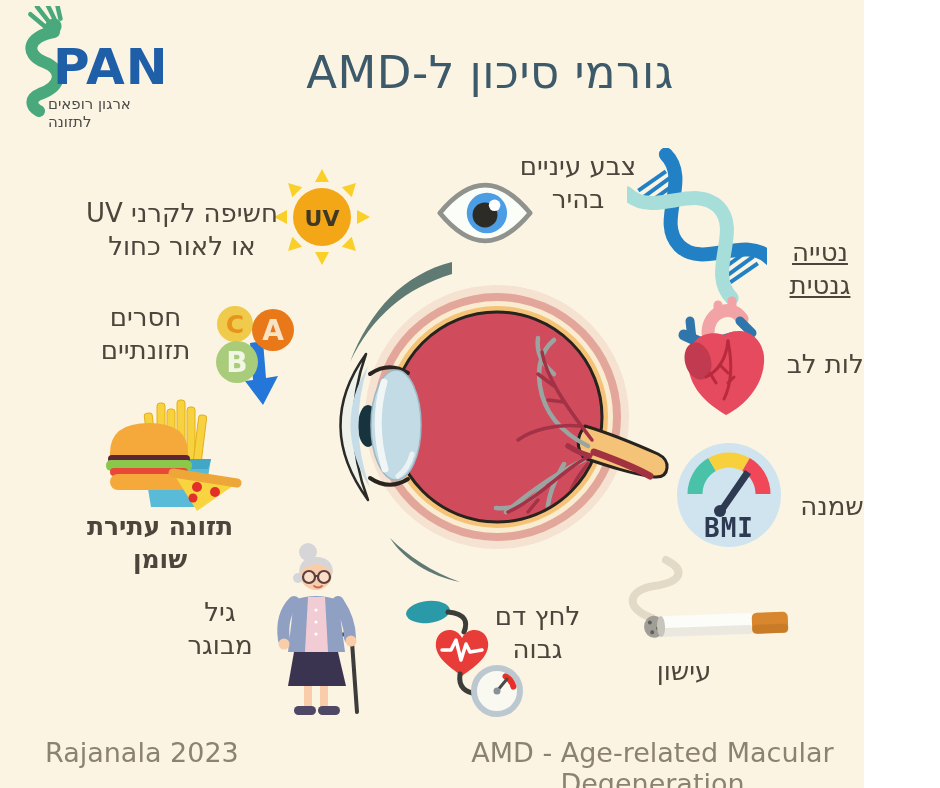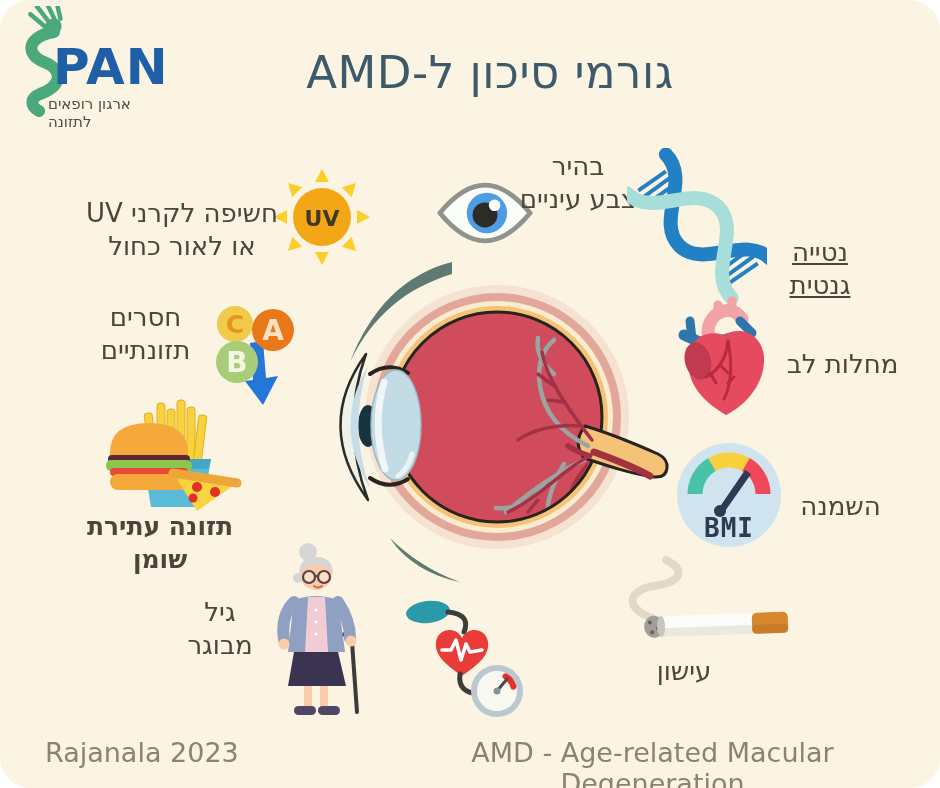--- a/index.html
+++ b/index.html
@@ -1,20 +1,19 @@
 <!DOCTYPE html>
 <html><head>
 <meta charset="utf-8">
 <style>
   html,body{margin:0;padding:0;}
   .page{
-    position:relative;width:940px;height:788px;overflow:hidden;
+    position:relative;width:864px;height:788px;overflow:hidden;
     background:#fcf4e2;
     font-family:"DejaVu Sans","Liberation Sans",sans-serif;
-    border-radius:30px;
   }
   .abs{position:absolute;}
   .label{
     position:absolute;color:#4d453c;font-size:26px;line-height:33px;
     text-align:center;direction:rtl;font-weight:500;
   }
   .title{
     position:absolute;left:285px;top:46px;width:410px;text-align:center;
     direction:rtl;font-size:45px;font-weight:normal;color:#3d5a6a;letter-spacing:0.5px;
   }
@@ -139,22 +138,22 @@
 
   <div class="abs" style="left:437px;top:182px;">
     <svg width="96" height="62" viewBox="0 0 100 64">
       <path d="M 3,32 Q 27,3 50,3 Q 73,3 97,32 Q 73,61 50,61 Q 27,61 3,32 Z" fill="#fbfdf8" stroke="#90928e" stroke-width="5" stroke-linejoin="round"></path>
       <circle cx="52" cy="32" r="21" fill="#4d9de4"></circle>
       <circle cx="50" cy="34" r="13" fill="#2d2b26"></circle>
       <circle cx="60" cy="24" r="6" fill="#ffffff"></circle>
     </svg>
   </div>
   <div class="label" id="label-eye-color">
+    <div>צבע עיניים</div>
     <div>בהיר</div>
-    <div>צבע עיניים</div>
   </div>
 
   <div class="abs" style="left:627px;top:148px;">
     <svg width="140" height="160" viewBox="0 0 140 160">
       <g transform="rotate(-45 70 80)">
         <path d="M 100,6 C 100,42 45,46 45,80 C 45,114 100,118 100,154" fill="none" stroke="#2281c4" stroke-width="14" stroke-linecap="round"></path>
         <g stroke="#2281c4" stroke-width="4">
           <line x1="55" y1="12" x2="88" y2="18"></line>
           <line x1="52" y1="20" x2="90" y2="26"></line>
           <line x1="52" y1="28" x2="90" y2="34"></line>
@@ -293,20 +292,24 @@
       <path d="M 50,20 C 68,22 70,30 66,40" fill="none" stroke="#3c3c38" stroke-width="5" stroke-linecap="round"></path>
       <path d="M 64,46 C 58,34 40,36 38,50 C 36,64 50,74 64,84 C 78,74 92,64 90,50 C 88,36 70,34 64,46 Z" fill="#e83c38"></path>
       <path d="M 44,58 L 53,58 L 58,48 L 63,68 L 68,52 L 72,60 L 84,58" fill="none" stroke="#ffffff" stroke-width="3.5" stroke-linecap="round" stroke-linejoin="round"></path>
       <path d="M 62,82 C 60,96 68,100 78,102" fill="none" stroke="#3c3c38" stroke-width="5" stroke-linecap="round"></path>
       <circle cx="99" cy="99" r="23" fill="#f9f9f1" stroke="#bcc8d0" stroke-width="6"></circle>
       <path d="M 107.5,84.3 A 17,17 0 0 1 115.4,94.6" fill="none" stroke="#e83028" stroke-width="6" stroke-linecap="round"></path>
       <line x1="99" y1="99" x2="109" y2="87" stroke="#4a4a46" stroke-width="3" stroke-linecap="round"></line>
       <circle cx="99" cy="99" r="3.5" fill="#88909a"></circle>
     </svg>
   </div>
+  <div class="label" id="label-bp">
+    <div>לחץ דם</div>
+    <div>גבוה</div>
+  </div>
 
   <div class="abs" style="left:620px;top:546px;">
     <svg width="175" height="110" viewBox="0 0 175 110">
       <path d="M 32,72 C 4,62 8,44 34,40 C 62,36 66,24 46,14" fill="none" stroke="#ddd5c2" stroke-width="8" stroke-linecap="round" opacity="0.85"></path>
       <g transform="rotate(-2 100 78)">
         <rect x="36" y="68" width="96" height="21" rx="3" fill="#fcfcf8"></rect>
         <rect x="36" y="80" width="96" height="9" rx="3" fill="#e4e0d4" opacity="0.7"></rect>
         <rect x="132" y="68" width="36" height="21" rx="5" fill="#d8872e"></rect>
         <rect x="132" y="80" width="36" height="9" rx="4" fill="#c07424" opacity="0.6"></rect>
         <ellipse cx="34" cy="78.5" rx="10" ry="11" fill="#a09e96"></ellipse>

